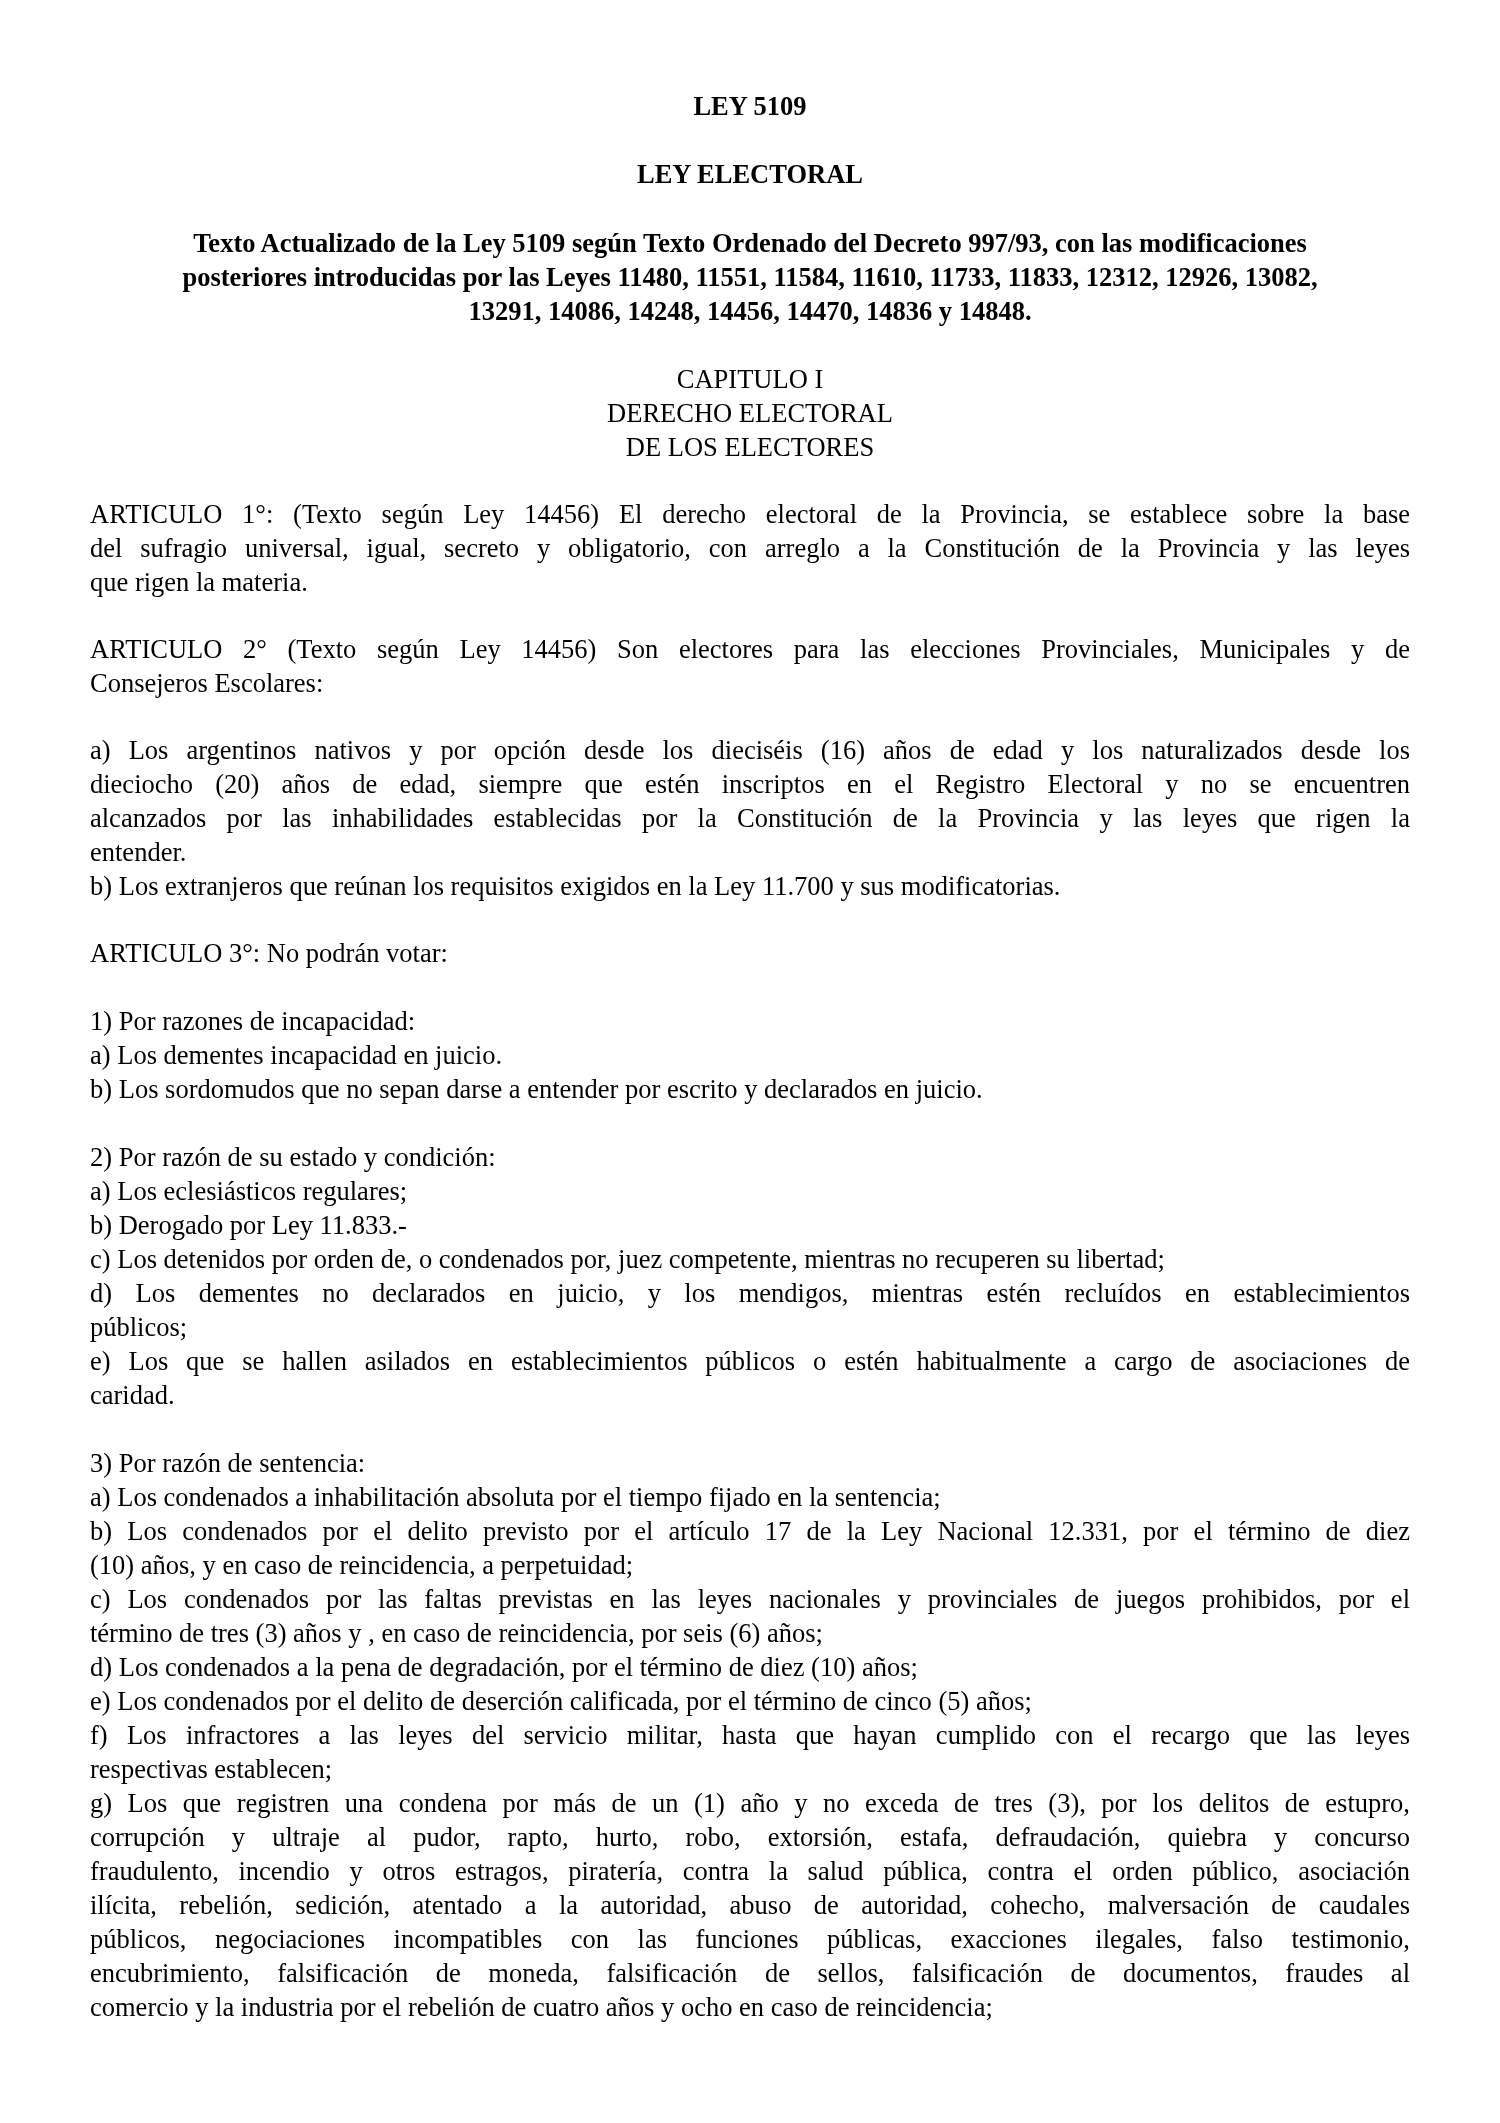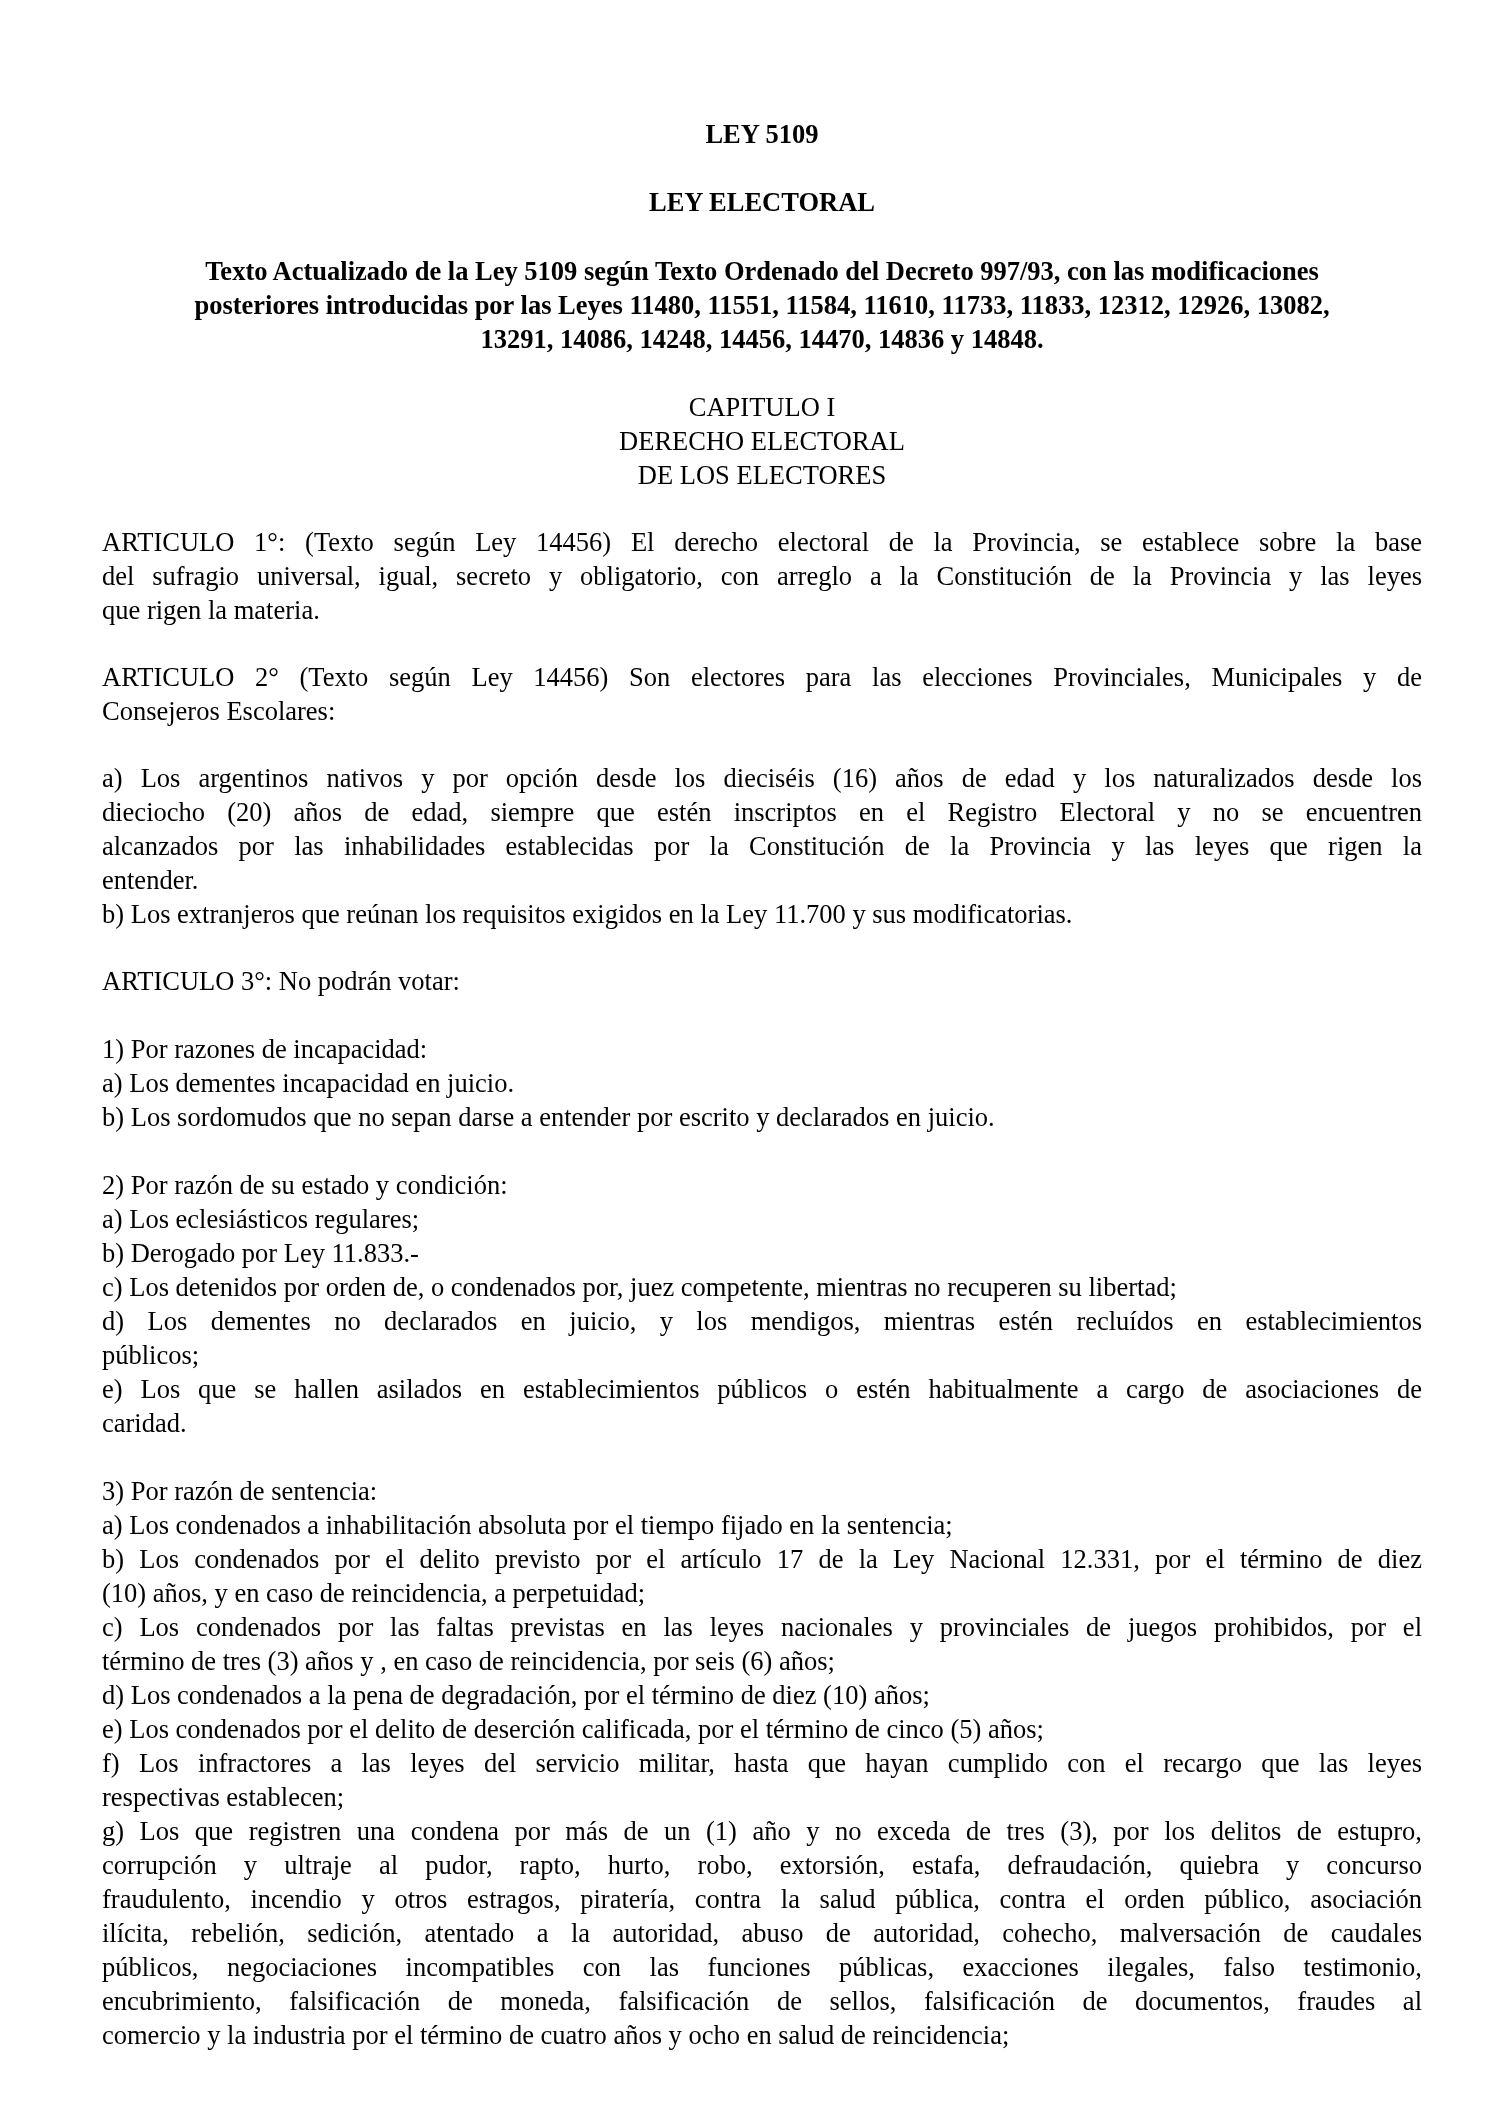--- a/index.html
+++ b/index.html
@@ -2,21 +2,21 @@
 <html><head>
 <meta charset="utf-8">
 <style>
   html, body { margin: 0; padding: 0; background: #ffffff; }
   body {
     width: 1500px; height: 2123px; position: relative; overflow: hidden;
     font-family: "Liberation Serif", "DejaVu Serif", serif;
     color: #000;
   }
   .page { position: absolute; left: 90px; top: 0; width: 1320px; }
-  .line { position: absolute; left: 12px; width: 1320px; font-size: 26.5px; line-height: 34px; white-space: nowrap; margin-top: 28px; }
+  .line { position: absolute; left: 0; width: 1320px; font-size: 26.5px; line-height: 34px; white-space: nowrap; }
   .center { text-align: center; }
   .bold { font-weight: bold; }
   .just { text-align: justify; text-align-last: justify; white-space: normal; height: 34px; overflow: hidden; }
   b { font-weight: normal; }
 </style>
 </head>
 <body>
 
 <div class="page">
 
@@ -68,15 +68,15 @@
   <div class="line" style="top:1650px"><b>d)</b><span> Los condenados a la pena de degradación, por el término de diez (10) años;</span></div>
   <div class="line" style="top:1684px"><b>e)</b><span> Los condenados por el delito de deserción calificada, por el término de cinco (5) años;</span></div>
   <div class="line just" style="top:1718px"><b>f)</b><span> Los infractores a las leyes del servicio militar, hasta que hayan cumplido con el recargo que las leyes</span></div>
   <div class="line" style="top:1752px">respectivas establecen;</div>
   <div class="line just" style="top:1786px"><b>g)</b><span> Los que registren una condena por más de un (1) año y no exceda de tres (3), por los delitos de estupro,</span></div>
   <div class="line just" style="top:1820px">corrupción y ultraje al pudor, rapto, hurto, robo, extorsión, estafa, defraudación, quiebra y concurso</div>
   <div class="line just" style="top:1854px">fraudulento, incendio y otros estragos, piratería, contra la salud pública, contra el orden público, asociación</div>
   <div class="line just" style="top:1888px">ilícita, rebelión, sedición, atentado a la autoridad, abuso de autoridad, cohecho, malversación de caudales</div>
   <div class="line just" style="top:1922px">públicos, negociaciones incompatibles con las funciones públicas, exacciones ilegales, falso testimonio,</div>
   <div class="line just" style="top:1956px">encubrimiento, falsificación de moneda, falsificación de sellos, falsificación de documentos, fraudes al</div>
-  <div class="line" style="top:1990px">comercio y la industria por el término de cuatro años y ocho en salud de reincidencia;</div>
+  <div class="line" style="top:1990px">comercio y la industria por el rebelión de cuatro años y ocho en caso de reincidencia;</div>
 
 </div>
 
 </body></html>

